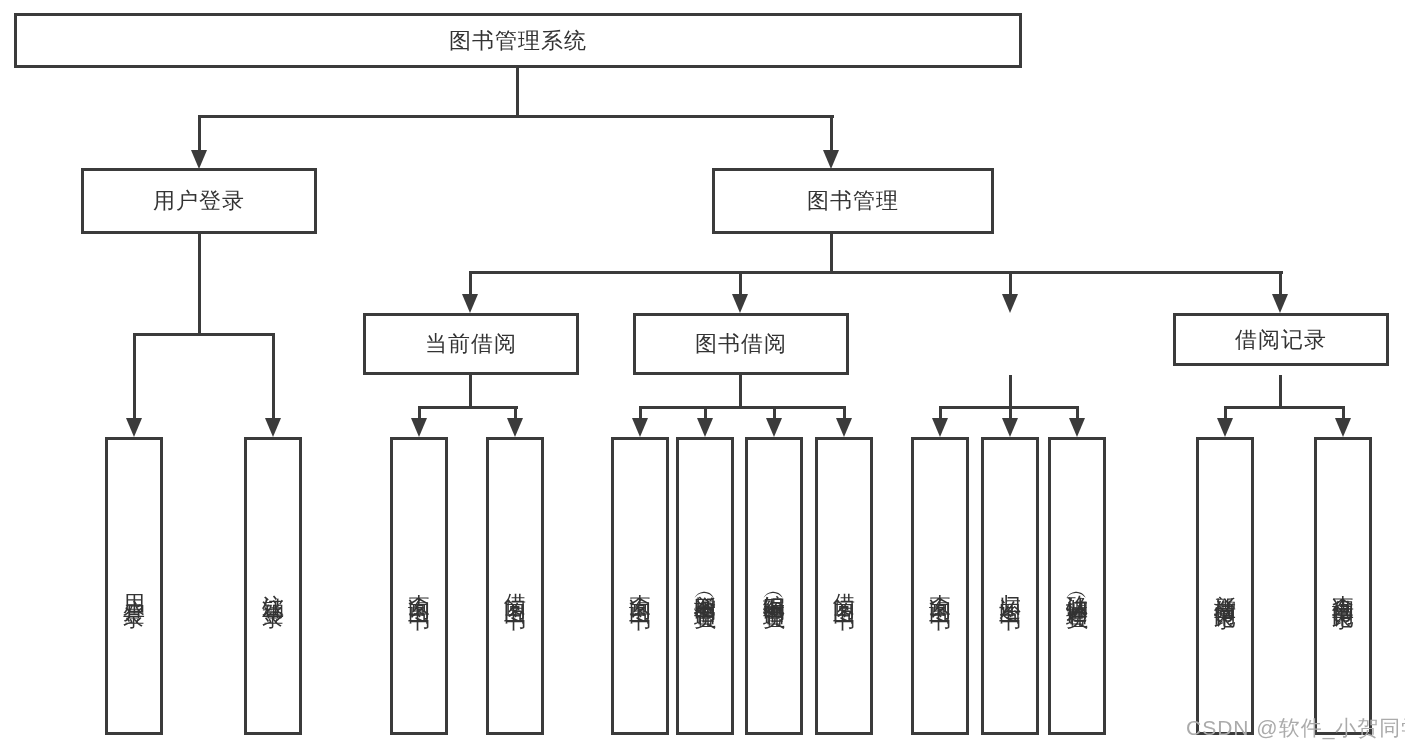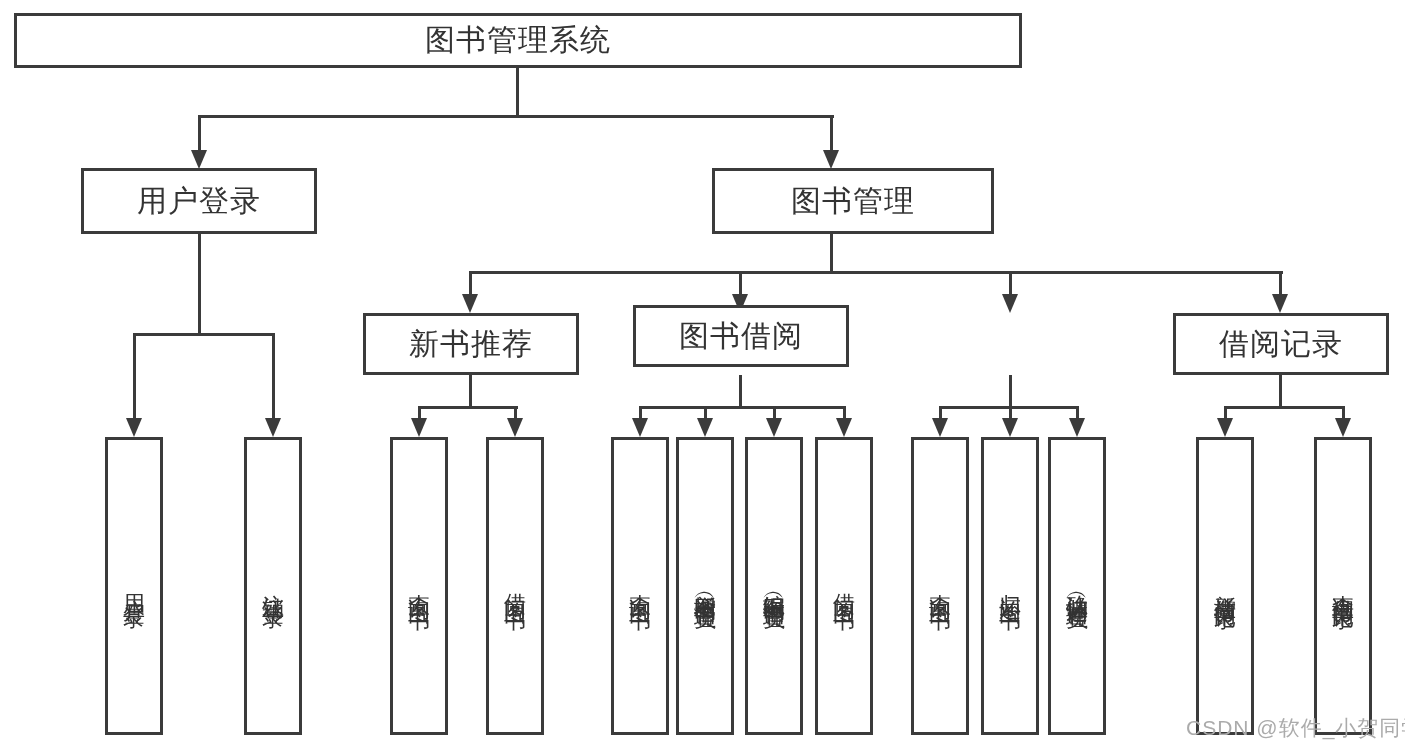--- a/index.html
+++ b/index.html
@@ -7,21 +7,21 @@
   }
   html,body{margin:0;padding:0;background:#fff;}
   .canvas{
     position:relative;width:1405px;height:747px;background:var(--bg);
     font-family:"Liberation Sans","DejaVu Sans",sans-serif;color:var(--text);
     overflow:hidden;
   }
   .box{
     position:absolute;box-sizing:border-box;background:var(--bg);
     border:3px solid var(--line);display:flex;align-items:center;justify-content:center;
-    font-size:30px;color:var(--text);letter-spacing:1px;z-index:2;
+    font-size:22px;color:var(--text);letter-spacing:1px;z-index:2;
   }
   .vbox{
     writing-mode:vertical-rl;text-orientation:mixed;letter-spacing:5px;
     font-size:22px;line-height:1;padding:6px 0;
   }
   .line{position:absolute;background:var(--line);z-index:1;}
   .v{width:3px;}
   .h{height:3px;}
   .arrow{
     position:absolute;width:0;height:0;z-index:1;
@@ -36,23 +36,23 @@
 </head>
 <body>
 
 <div class="canvas">
 
   <div class="box" style="left:14px;top:13px;width:1008px;height:55px">图书管理系统</div>
 
   <div class="box" style="left:81px;top:168px;width:236px;height:66px">用户登录</div>
   <div class="box" style="left:712px;top:168px;width:282px;height:66px">图书管理</div>
 
-  <div class="box" style="left:363px;top:313px;width:216px;height:62px">新书推荐</div>
-  <div class="box" style="left:633px;top:305px;width:216px;height:62px">图书借阅</div>
-  <div class="box" style="left:1173px;top:313px;width:216px;height:62px">借阅记录</div>
+  <div class="box" style="left:363px;top:313px;width:216px;height:62px">当前借阅</div>
+  <div class="box" style="left:633px;top:313px;width:216px;height:62px">图书借阅</div>
+  <div class="box" style="left:1173px;top:313px;width:216px;height:53px">借阅记录</div>
 
   <div class="box vbox" style="left:105px;top:437px;width:58px;height:298px">用户登录</div>
   <div class="box vbox" style="left:244px;top:437px;width:58px;height:298px">注销登录</div>
 
   <div class="box vbox" style="left:390px;top:437px;width:58px;height:298px">查询图书</div>
   <div class="box vbox" style="left:486px;top:437px;width:58px;height:298px">借阅图书</div>
 
   <div class="box vbox" style="left:611px;top:437px;width:58px;height:298px">查询图书</div>
   <div class="box vbox" style="left:676px;top:437px;width:58px;height:298px;letter-spacing:2px">新增图书（管理员）</div>
   <div class="box vbox" style="left:745px;top:437px;width:58px;height:298px;letter-spacing:2px">编辑图书（管理员）</div>

